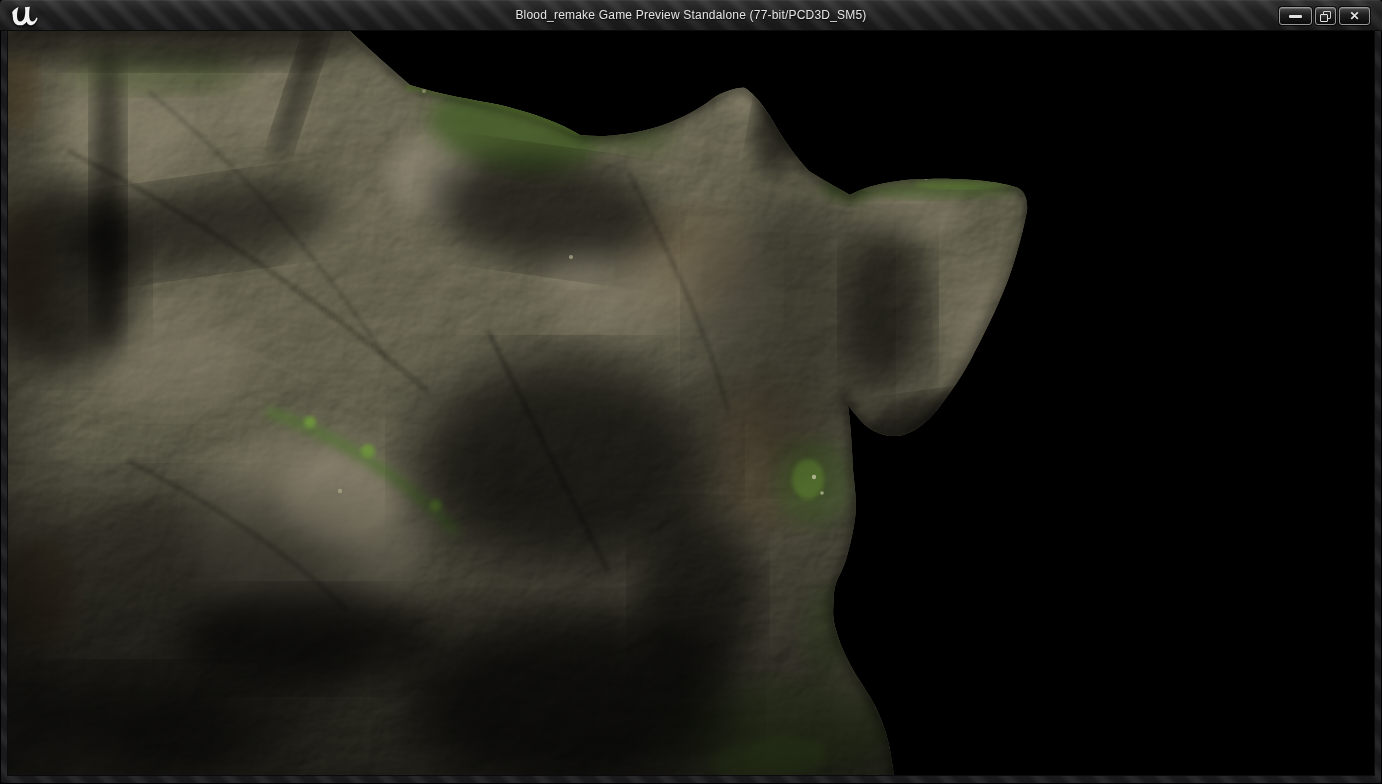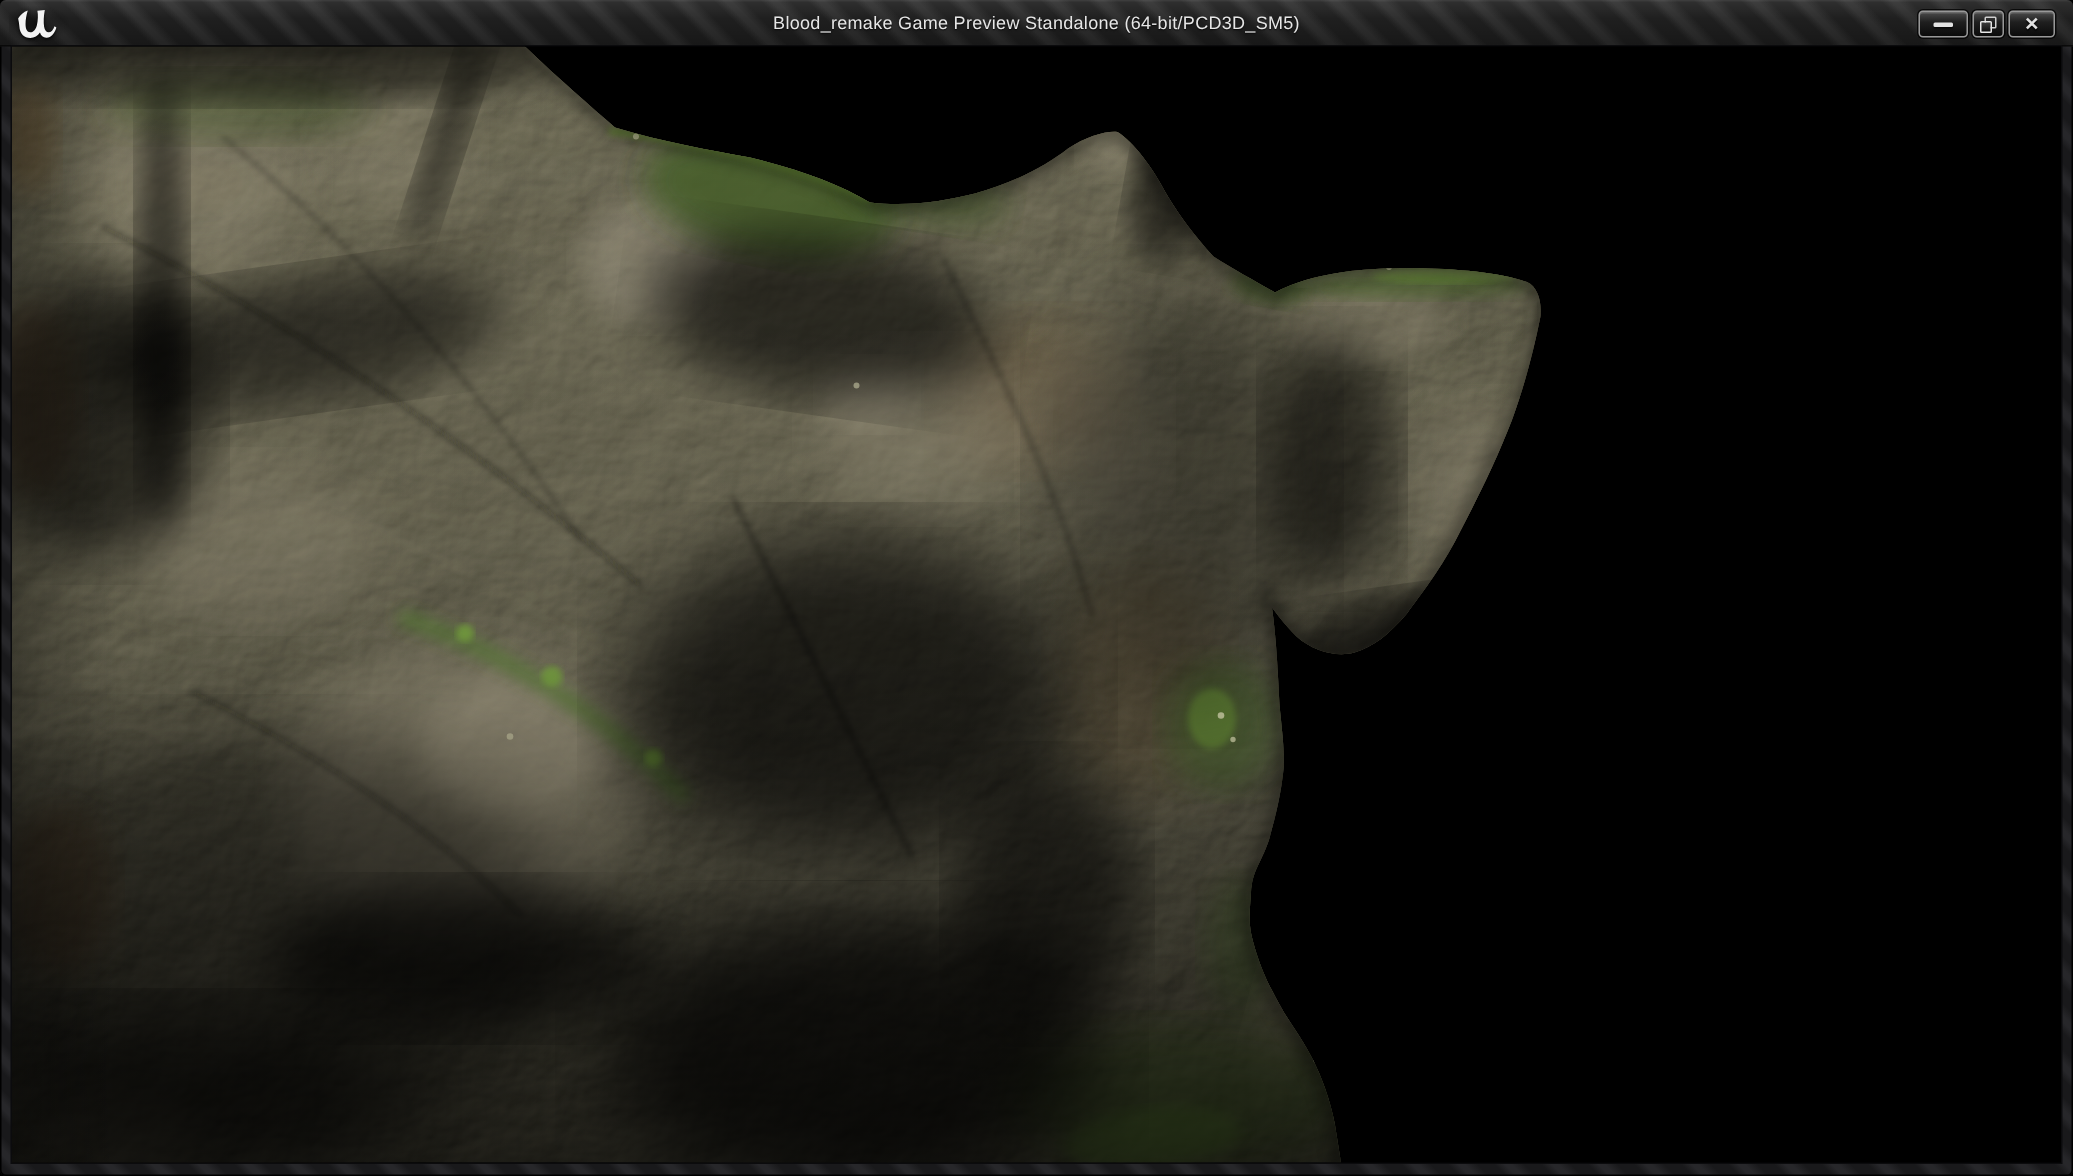--- a/index.html
+++ b/index.html
@@ -57,21 +57,21 @@
 <body>
 
 <div class="window">
 
   <div class="titlebar">
     <div class="logo">
       <svg width="32" height="22" viewBox="0 0 34 24" aria-hidden="true">
         <path fill="#f2f2f2" d="M4,8 C5.5,5.5 8,3.2 11,2.2 C10,5.5 9.4,9 9.4,12 C9.4,15.8 10.6,18 12.8,18 C15,18 16.8,16 17.6,13 C18.5,9.6 18.6,5.4 18,2.4 L23.4,1.8 C22.6,6 22.4,10.6 22.9,14 C23.3,16.6 24.5,18 26.2,18 C28,18 29.5,16.4 30.5,13.6 L31.8,14.5 C30.6,18.8 28,21.8 24.8,22 C22.4,22.2 20.6,20.6 19.9,18.2 C18.3,20.6 15.8,22.2 12.9,22.2 C8.3,22.2 5.2,19 4.9,13.8 C4.7,11.8 4.5,9.8 4,8 Z"></path>
       </svg>
     </div>
-    <div class="wtitle">Blood_remake Game Preview Standalone (64-bit/PCD3D_SM5)</div>
+    <div class="wtitle">Blood_remake Game Preview Standalone (77-bit/PCD3D_SM5)</div>
     <div class="controls">
       <button class="wbtn min" title="minimize">
         <span class="min-glyph"></span>
       </button>
       <button class="wbtn res" title="restore">
         <span class="restore-glyph">
             <span class="back"></span>
             <span class="front"></span>
           </span>
       </button>

